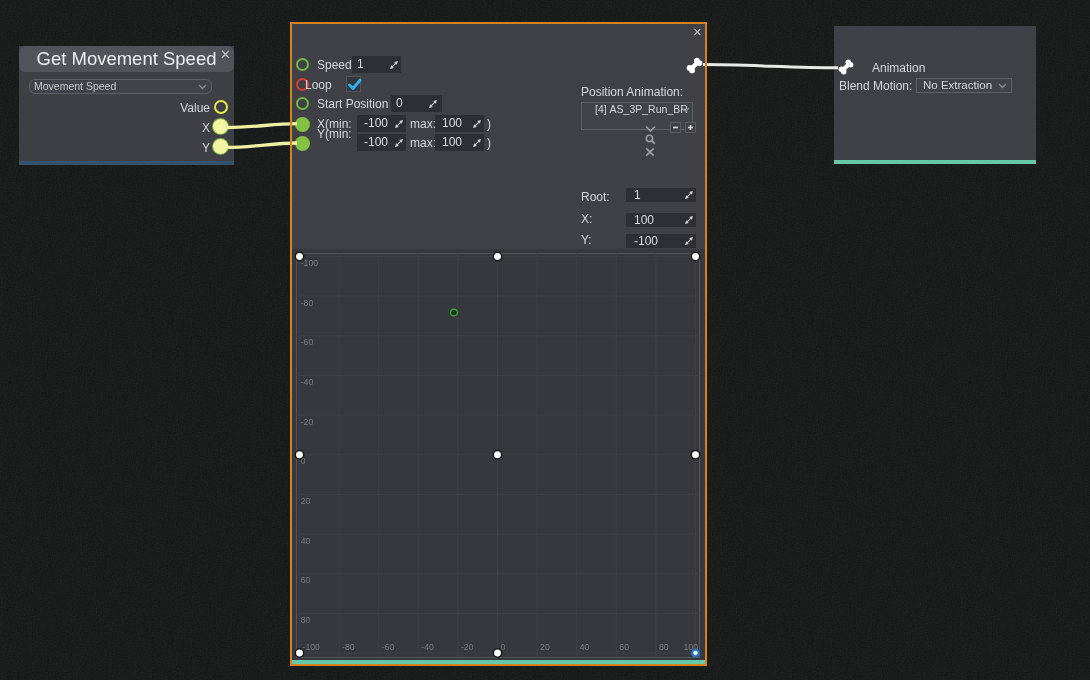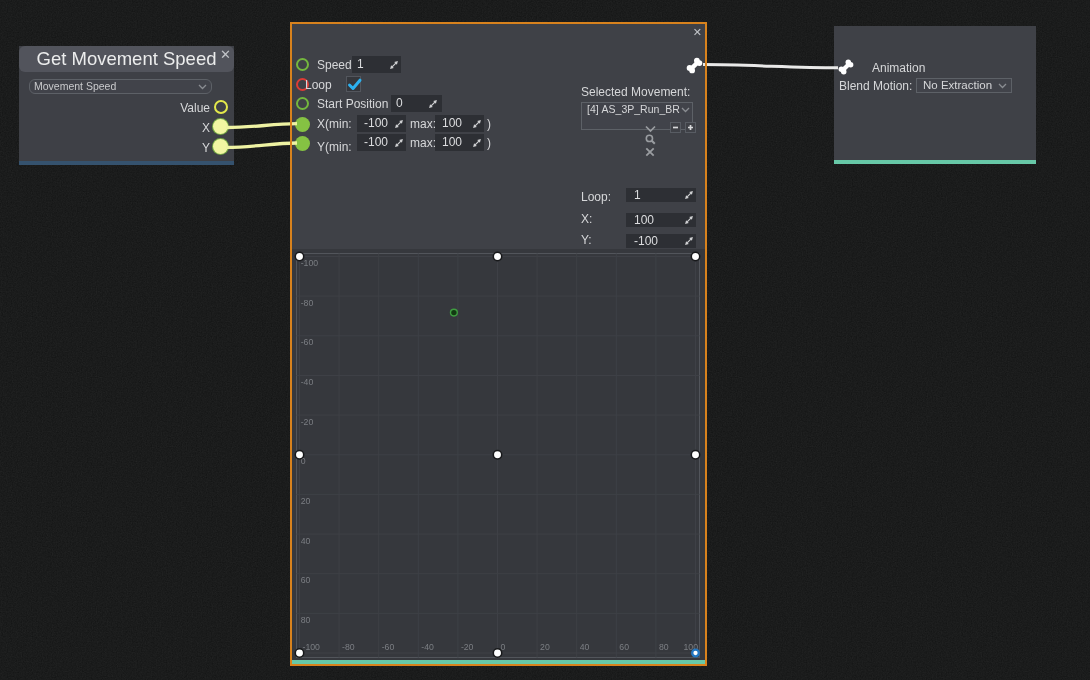--- a/index.html
+++ b/index.html
@@ -92,21 +92,21 @@
       <use href="#dar"></use>
     </svg>
   <div class="lbl" style="left:120px;top:94px;">max:</div>
   <div class="box" style="left:145px;top:92px;width:49px;height:17px;line-height:17px;padding-left:7px;">100</div>
   <svg class="arr" style="left:181.5px;top:96px;" width="10" height="10">
       <use href="#dar"></use>
     </svg>
   <div class="lbl" style="left:197px;top:94px;">)</div>
 
   <div class="port" style="left:5px;top:113px;width:15px;height:15px;background:#85c243;"></div>
-  <div class="lbl" style="left:27px;top:117px;text-align:center;">Y(min:</div>
+  <div class="lbl" style="left:27px;top:104px;text-align:center;">Y(min:</div>
   <div class="box" style="left:67px;top:111px;width:49px;height:17px;line-height:17px;padding-left:7px;">-100</div>
   <svg class="arr" style="left:104px;top:115px;" width="10" height="10">
       <use href="#dar"></use>
     </svg>
   <div class="lbl" style="left:120px;top:113px;">max:</div>
   <div class="box" style="left:145px;top:111px;width:49px;height:17px;line-height:17px;padding-left:7px;">100</div>
   <svg class="arr" style="left:181.5px;top:115px;" width="10" height="10">
       <use href="#dar"></use>
     </svg>
   <div class="lbl" style="left:197px;top:113px;">)</div>
@@ -114,22 +114,22 @@
   <svg class="arr" style="left:395px;top:33px;" width="19" height="19" viewBox="0 0 19 19">
     <g fill="#ffffff">
         <circle cx="4.6" cy="11.9" r="2.9"></circle>
         <circle cx="7.1" cy="14.4" r="2.9"></circle>
     <circle cx="11.9" cy="4.6" r="2.9"></circle>
         <circle cx="14.4" cy="7.1" r="2.9"></circle>
     <path d="M4.4 11.4 L11.4 4.4 L14.6 7.6 L7.6 14.6 Z"></path>
       </g>
   </svg>
 
-  <div class="lbl" style="left:291px;top:62px;">Selected Movement:</div>
-  <div class="dd" style="left:291px;top:79px;width:112px;height:28px;font-size:10.5px;line-height:12px;padding-left:5px;">[4]&nbsp;AS_3P_Run_BR
+  <div class="lbl" style="left:291px;top:62px;">Position Animation:</div>
+  <div class="dd" style="left:291px;top:79px;width:112px;height:28px;font-size:10.5px;line-height:12px;padding-left:13px;">[4]&nbsp;AS_3P_Run_BR
     <svg class="arr" style="right:2.5px;top:4px;" width="9" height="6">
         <path d="M1 1 L4.5 4.5 L8 1" stroke="#8a8d92" stroke-width="1.3" fill="none"></path>
       </svg>
   </div>
   <svg class="arr" style="left:355px;top:102px;" width="11" height="8">
       <path d="M1 1.5 L5.5 6 L10 1.5" stroke="#9a9da1" stroke-width="1.7" fill="none"></path>
     </svg>
   <svg class="arr" style="left:355px;top:111px;" width="11" height="11">
       <circle cx="4.4" cy="4.4" r="3.1" stroke="#9a9da1" stroke-width="1.6" fill="none"></circle>
       <path d="M6.8 6.8 L9.8 9.8" stroke="#9a9da1" stroke-width="2"></path>
@@ -139,21 +139,21 @@
     </svg>
   <div style="position:absolute;left:379.5px;top:99px;width:11px;height:11px;border:1px solid #585c63;background:#3f4147;box-sizing:border-box;"></div>
   <svg class="arr" style="left:379.5px;top:99px;" width="11" height="11">
       <path d="M3 5.5 H8" stroke="#d8d9db" stroke-width="1.7"></path>
     </svg>
   <div style="position:absolute;left:394.5px;top:99px;width:11px;height:11px;border:1px solid #585c63;background:#3f4147;box-sizing:border-box;"></div>
   <svg class="arr" style="left:394.5px;top:99px;" width="11" height="11">
       <path d="M3 5.5 H8 M5.5 3 V8" stroke="#d8d9db" stroke-width="1.7"></path>
     </svg>
 
-  <div class="lbl" style="left:291px;top:167px;">Loop:</div>
+  <div class="lbl" style="left:291px;top:167px;">Root:</div>
   <div class="box" style="left:336px;top:165px;width:70px;height:14px;line-height:14px;padding-left:8px;">1</div>
   <svg class="arr" style="left:394px;top:167px;" width="10" height="10">
       <use href="#dar"></use>
     </svg>
   <div class="lbl" style="left:291px;top:189px;">X:</div>
   <div class="box" style="left:336px;top:190px;width:70px;height:14px;line-height:14px;padding-left:8px;">100</div>
   <svg class="arr" style="left:394px;top:192px;" width="10" height="10">
       <use href="#dar"></use>
     </svg>
   <div class="lbl" style="left:291px;top:210px;">Y:</div>

